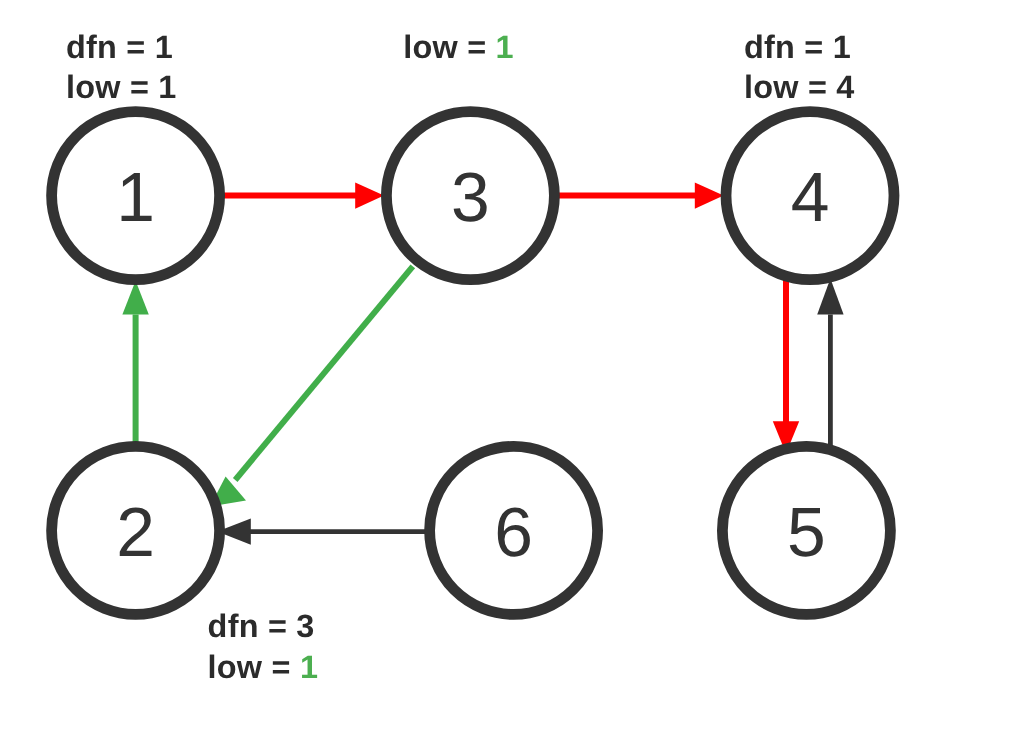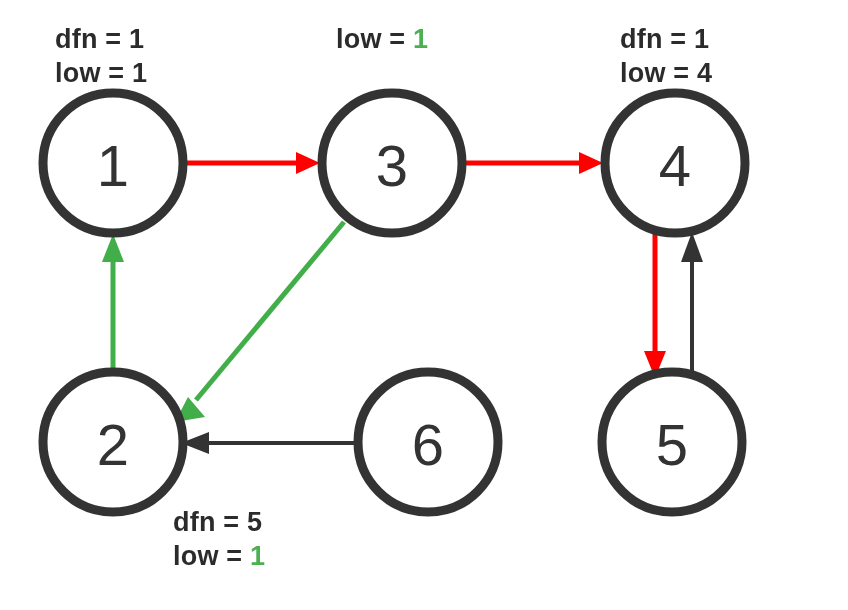--- a/index.html
+++ b/index.html
@@ -150,20 +150,20 @@
   <div class="annotation" style="left:336px; top:22px;">
     <span class="ann-row"><span>low = </span><span class="val-low-green">1</span></span>
   </div>
 
   <div class="annotation" style="left:620px; top:22px;">
     <span class="ann-row">dfn = 1</span>
     <span class="ann-row"><span>low = </span><span>4</span></span>
   </div>
 
   <div class="annotation" style="left:173px; top:505px;">
-    <span class="ann-row">dfn = 5</span>
+    <span class="ann-row">dfn = 3</span>
     <span class="ann-row"><span>low = </span><span class="val-low-green">1</span></span>
   </div>
 
   <div class="annotation" style="left:620px; top:515px;">
   </div>
 
 </div>
 
 </body></html>

